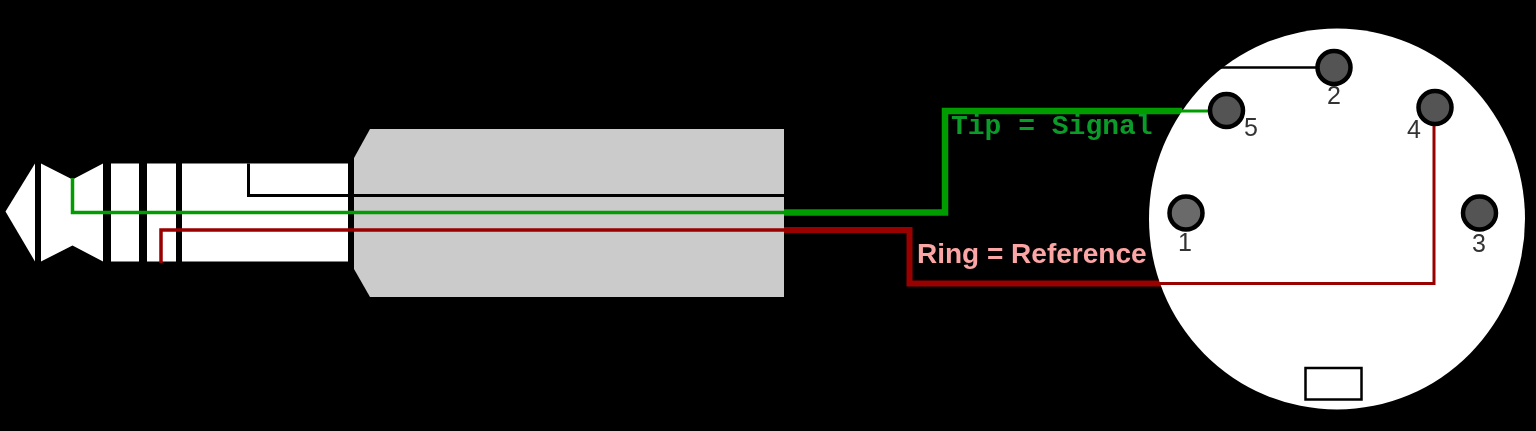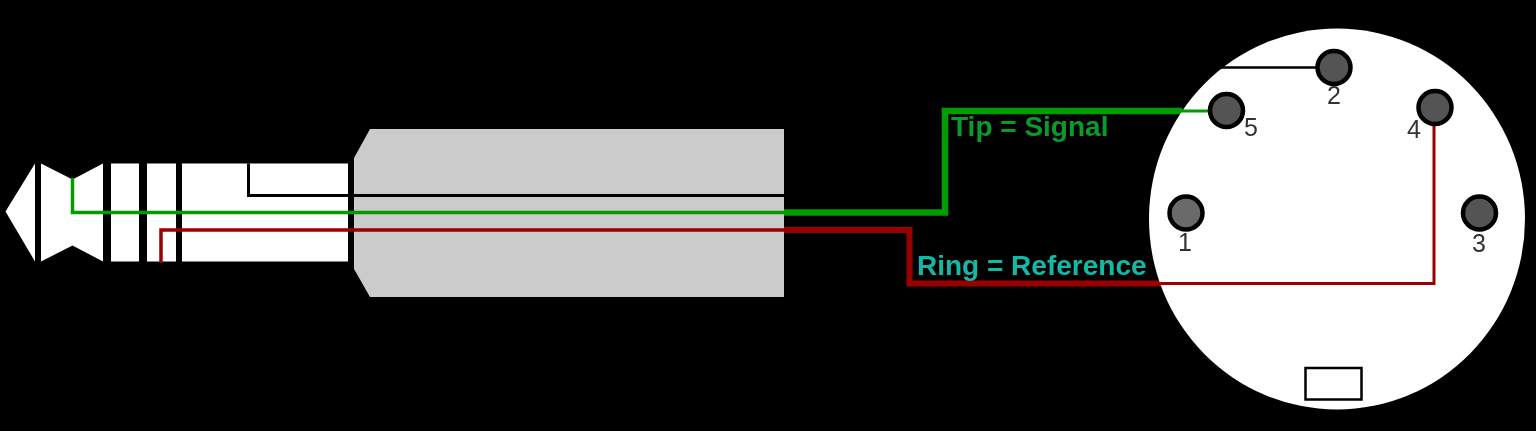--- a/index.html
+++ b/index.html
@@ -25,25 +25,26 @@
     font-weight: bold;
     font-size: 28px;
     line-height: 1;
     white-space: nowrap;
     letter-spacing: 0px;
   }
   .wire-label.tip {
     left: 951px;
     top: 113px;
     color: #0a9b28;
+    font-family: Liberation Mono, monospace;
   }
   .wire-label.ring {
     left: 917px;
-    top: 252px;
-    color: #14b8a6;
+    top: 240px;
+    color: #fca5a5;
   }
   .pin-num {
     position: absolute;
     width: 18px;
     font-size: 25px;
     line-height: 1;
     color: #333333;
     text-align: center;
     white-space: nowrap;
   }

